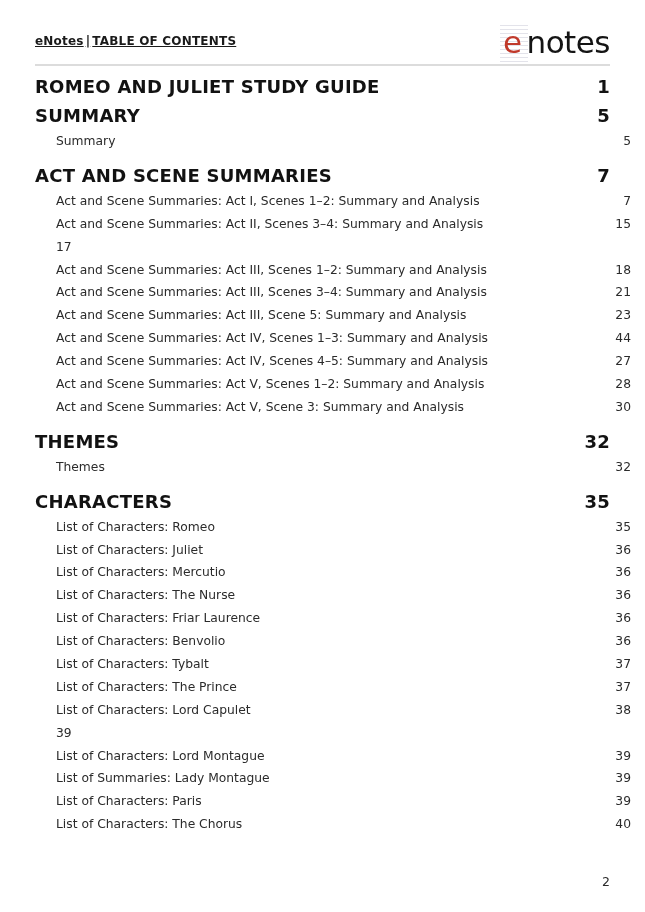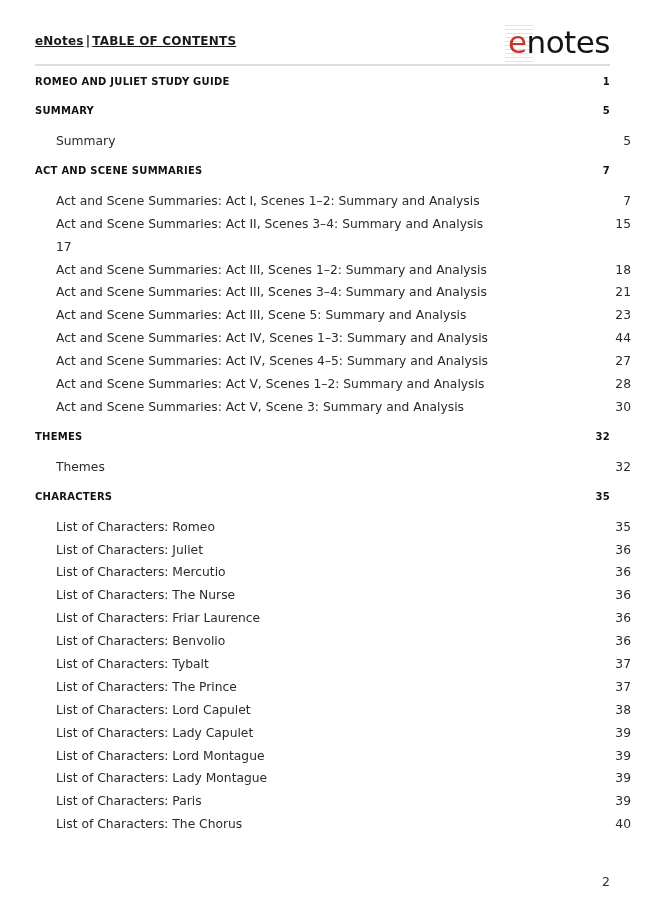--- a/index.html
+++ b/index.html
@@ -76,20 +76,21 @@
   .logo-e {
     position: relative;
     z-index: 1;
     color: #c0392b;
     font-family: "DejaVu Sans", "Liberation Sans", sans-serif;
   }
   .logo-notes {
     position: relative;
     z-index: 1;
     color: #141414;
+    margin-left: 5px;
     font-family: "DejaVu Sans", "Liberation Sans", sans-serif;
   }
 
   .header-rule {
     position: absolute;
     left: 35px;
     right: 35px;
     top: 64px;
     height: 2px;
     background: #dcdcdc;
@@ -112,21 +113,21 @@
     white-space: nowrap;
   }
   .toc-row .page-num {
     white-space: nowrap;
     text-align: right;
     flex: 0 0 auto;
   }
 
   
   .toc-row.section {
-    font-size: 10px;
+    font-size: 18px;
     font-weight: bold;
     letter-spacing: 0.25px;
     color: #121212;
     height: 29px;
     padding-top: 8px;
   }
   .toc-row.section.first {
     padding-top: 0px;
     height: 21px;
   }
@@ -270,29 +271,28 @@
       </div>
       <div class="toc-row entry">
         <span class="label">List of Characters: The Prince</span>
         <span class="page-num">37</span>
       </div>
       <div class="toc-row entry">
         <span class="label">List of Characters: Lord Capulet</span>
         <span class="page-num">38</span>
       </div>
       <div class="toc-row entry">
-        <span class="label">List of Characters: Lady Capulet</span>
         <span class="page-num">39</span>
       </div>
       <div class="toc-row entry">
         <span class="label">List of Characters: Lord Montague</span>
         <span class="page-num">39</span>
       </div>
       <div class="toc-row entry">
-        <span class="label">List of Characters: Lady Montague</span>
+        <span class="label">List of Summaries: Lady Montague</span>
         <span class="page-num">39</span>
       </div>
       <div class="toc-row entry">
         <span class="label">List of Characters: Paris</span>
         <span class="page-num">39</span>
       </div>
       <div class="toc-row entry">
         <span class="label">List of Characters: The Chorus</span>
         <span class="page-num">40</span>
       </div>

